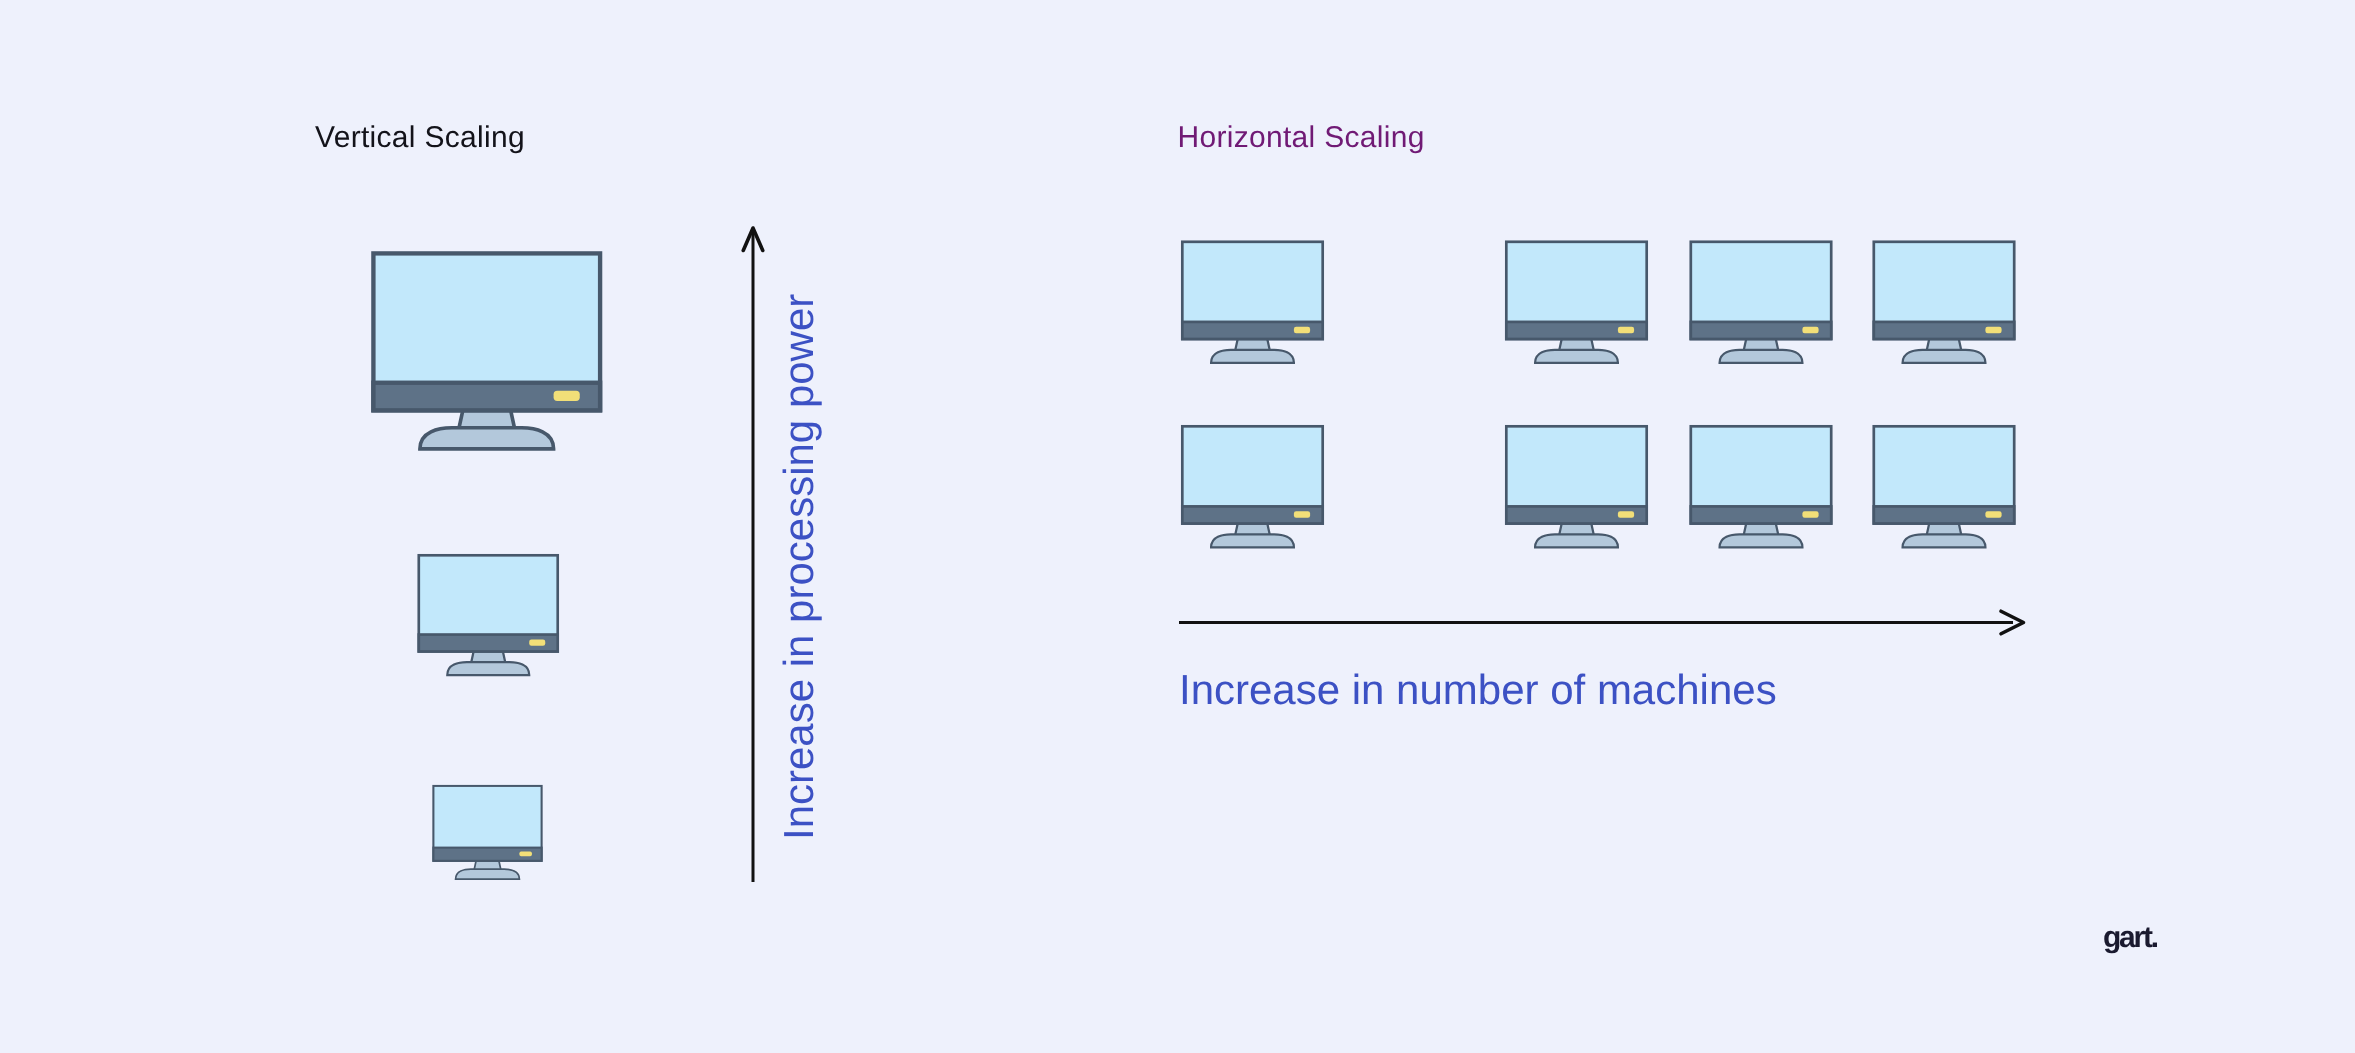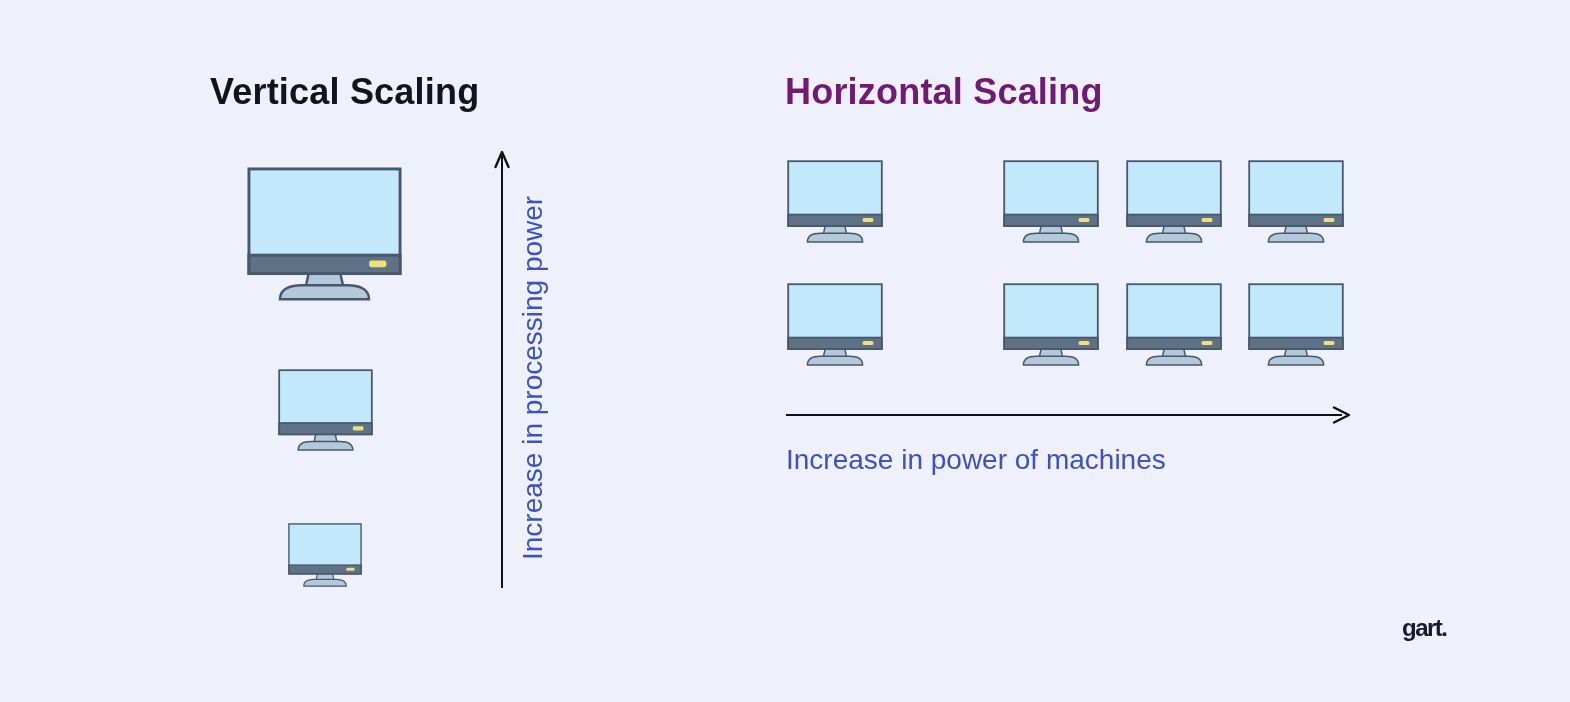--- a/index.html
+++ b/index.html
@@ -6,22 +6,22 @@
   body{font-family:"Liberation Sans",sans-serif;}
   #canvas{
     position:relative;
     width:1570px;
     height:702px;
     overflow:hidden;
   }
   .title{
     position:absolute;
     margin:0;
-    font-size:36px;
-    font-weight:700;
+    font-size:20px;
+    font-weight:400;
     letter-spacing:.2px;
     line-height:32px;
     white-space:nowrap;
   }
   #vertical-title{left:210px;top:76px;}
   #horizontal-title{left:785px;top:76px;}
   .axis-label{
     position:absolute;
     font-size:28px;
     font-weight:500;
@@ -44,21 +44,21 @@
   .monitor{
     position:absolute;
     line-height:0;
   }
   .monitor svg{width:100%;height:auto;display:block;}
   .arrow{position:absolute;overflow:visible;}
   #logo{
     position:absolute;
     left:1402px;
     top:614px;
-    font-size:24px;
+    font-size:20px;
     font-weight:800;
     letter-spacing:-1.5px;
     white-space:nowrap;
   }
 </style>
 </head>
 <body>
 
 <div id="canvas" style="background: rgb(238, 241, 252);">
 
@@ -176,17 +176,17 @@
     <polyline class="arrow-stroke" points="3.5,21 10,6 16.5,21" stroke="#111111" stroke-width="2.4" fill="none" stroke-linecap="round" stroke-linejoin="round"></polyline>
   </svg>
 
   <div class="axis-label" id="vertical-axis-label" style="color: rgb(60, 81, 196);">Increase in processing power</div>
 
   <svg class="arrow" id="h-arrow" style="left:784px;top:404px;" width="572" height="22">
     <line class="arrow-stroke" x1="2" y1="11" x2="558" y2="11" stroke="#111111" stroke-width="2" fill="none"></line>
     <polyline class="arrow-stroke" points="550,3.5 565,11 550,18.5" stroke="#111111" stroke-width="2.4" fill="none" stroke-linecap="round" stroke-linejoin="round"></polyline>
   </svg>
 
-  <div class="axis-label" id="horizontal-axis-label" style="color: rgb(60, 81, 196);">Increase in power of machines</div>
+  <div class="axis-label" id="horizontal-axis-label" style="color: rgb(60, 81, 196);">Increase in number of machines</div>
 
   <div id="logo" style="color: rgb(26, 26, 47);">gart.</div>
 
 </div>
 
 </body></html>

